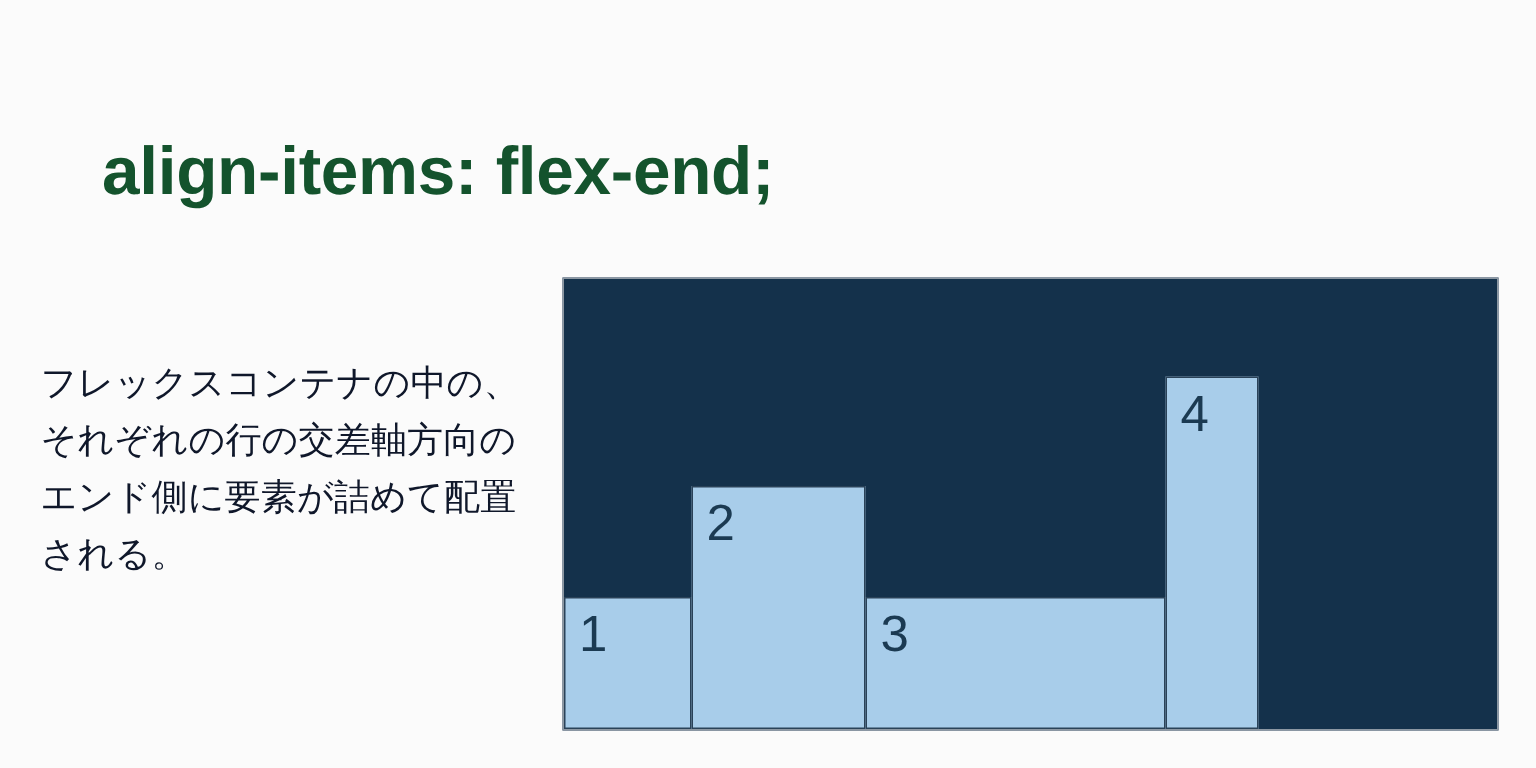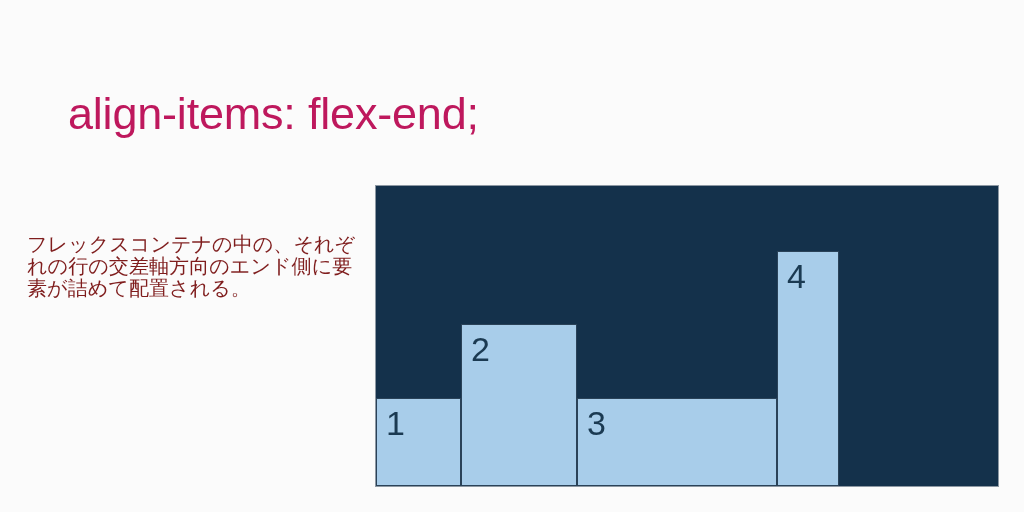--- a/index.html
+++ b/index.html
@@ -14,36 +14,36 @@
     overflow: hidden;
     position: relative;
   }
 
   
   #page-title {
     position: absolute;
     left: 68px;
     top: 58px;
     font-size: 45px;
-    font-weight: 400;
+    font-weight: 700;
     line-height: 1.15;
-    color: #be185d;
+    color: #14532d;
     letter-spacing: -0.2px;
     white-space: nowrap;
   }
 
   
   #description {
     position: absolute;
     left: 27px;
     top: 213px;
     width: 335px;
-    font-size: 20px;
-    line-height: 22px;
-    color: #7f1d1d;
+    font-size: 24px;
+    line-height: 38px;
+    color: #0f172a;
     letter-spacing: 0.1px;
   }
 
   
   #flex-container {
     position: absolute;
     left: 375px;
     top: 185px;
     width: 624px;
     height: 302px;

